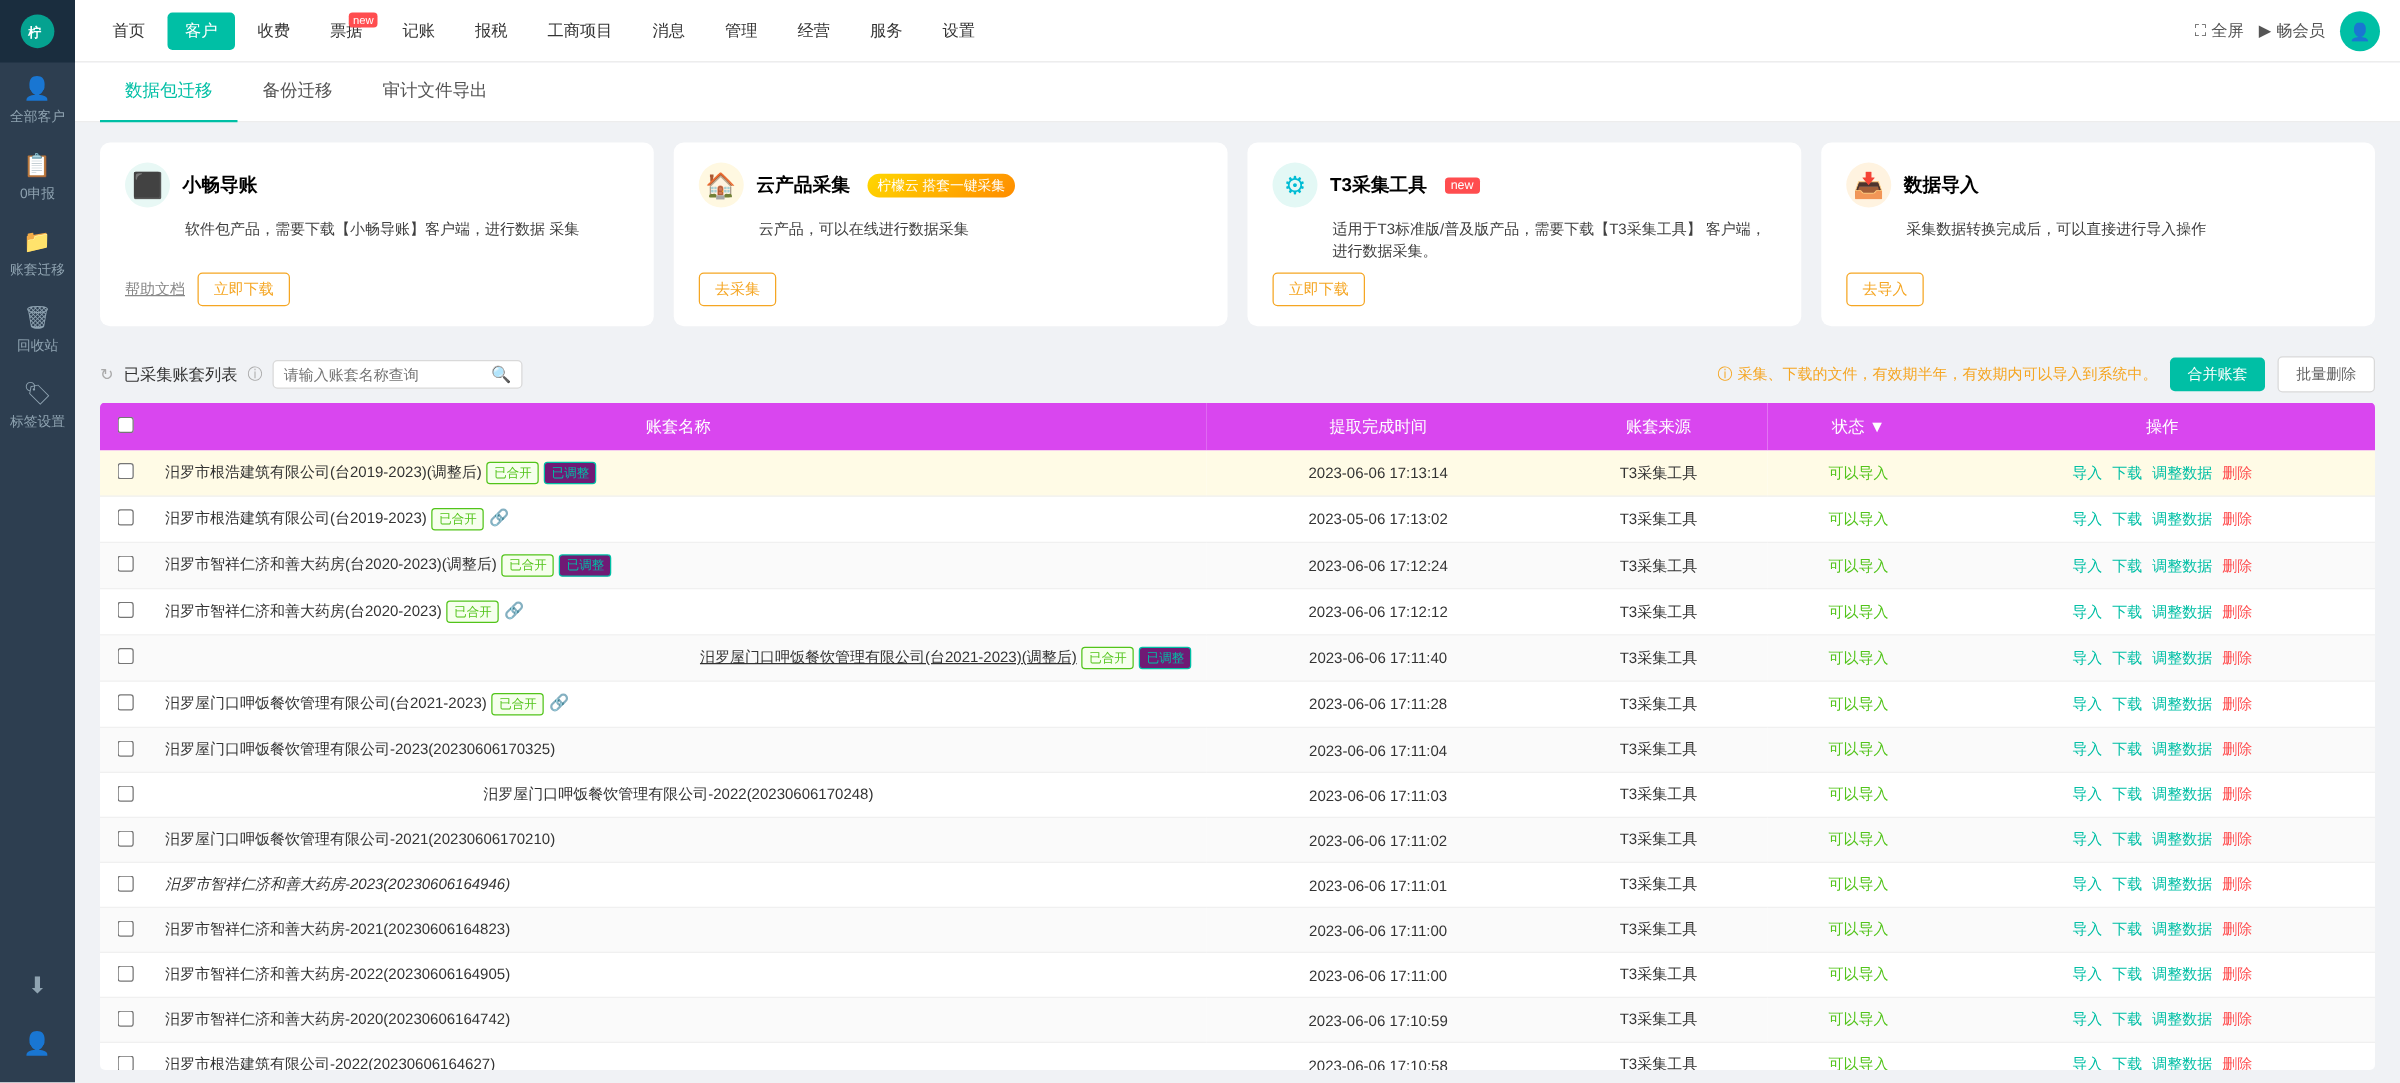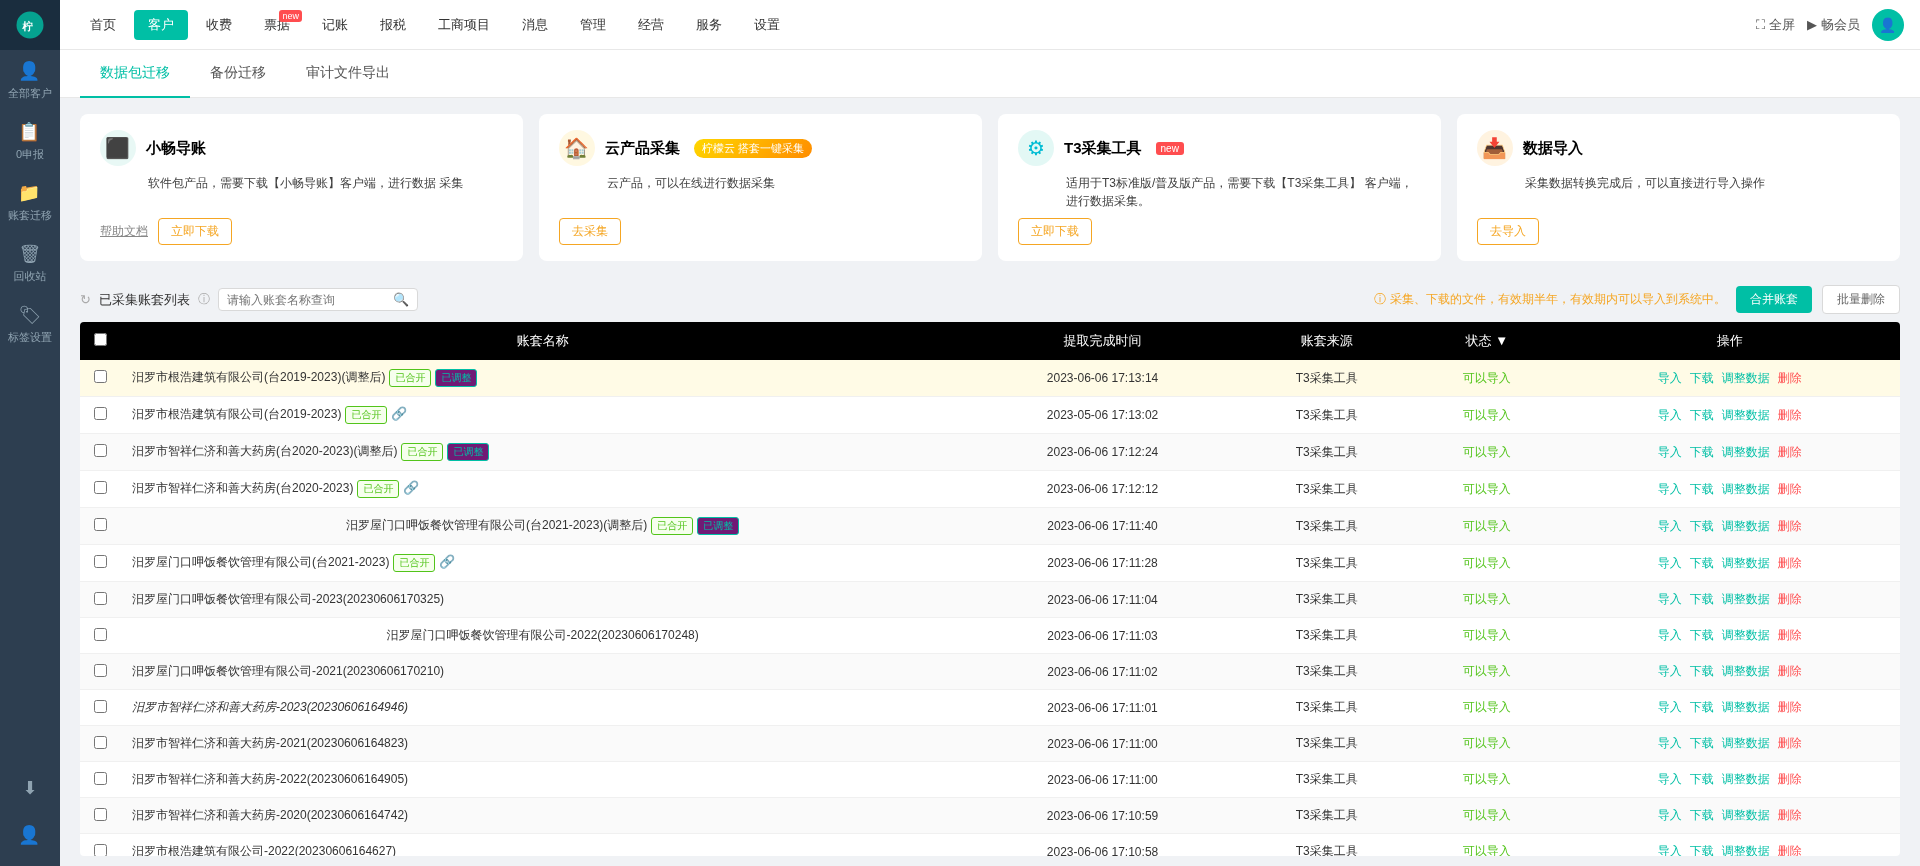--- a/index.html
+++ b/index.html
@@ -264,21 +264,21 @@
       flex: 1;
       overflow-y: auto;
       border-radius: 4px;
       background: #fff;
     }
     table {
       width: 100%;
       border-collapse: collapse;
     }
     thead tr {
-      background: #000000;
+      background: #d946ef;
       color: #fff;
     }
     thead th {
       padding: 10px 12px;
       text-align: center;
       font-size: 13px;
       font-weight: 500;
     }
     thead th:first-child { width: 40px; }
     tbody tr { border-bottom: 1px solid #f0f0f0; }
@@ -548,21 +548,21 @@
                   <div class="td-actions">
                     <span class="action-link">导入</span>
                     <span class="action-link">下载</span>
                     <span class="action-link">调整数据</span>
                     <span class="action-delete">删除</span>
                   </div>
                 </td>
               </tr>
               <tr>
                 <td><input type="checkbox" style=""></td>
-                <td style="text-align: center;">汨罗屋门口呷饭餐饮管理有限公司(台2021-2023)(调整后)<span class="row-badge badge-green">已合开</span><span class="row-badge badge-teal">已调整</span></td>
+                <td style="text-align: right; text-decoration: underline;">汨罗屋门口呷饭餐饮管理有限公司(台2021-2023)(调整后)<span class="row-badge badge-green">已合开</span><span class="row-badge badge-teal">已调整</span></td>
                 <td>2023-06-06 17:11:40</td>
                 <td>T3采集工具</td>
                 <td><span class="status-badge">可以导入</span></td>
                 <td>
                   <div class="td-actions">
                     <span class="action-link">导入</span>
                     <span class="action-link">下载</span>
                     <span class="action-link">调整数据</span>
                     <span class="action-delete">删除</span>
                   </div>

